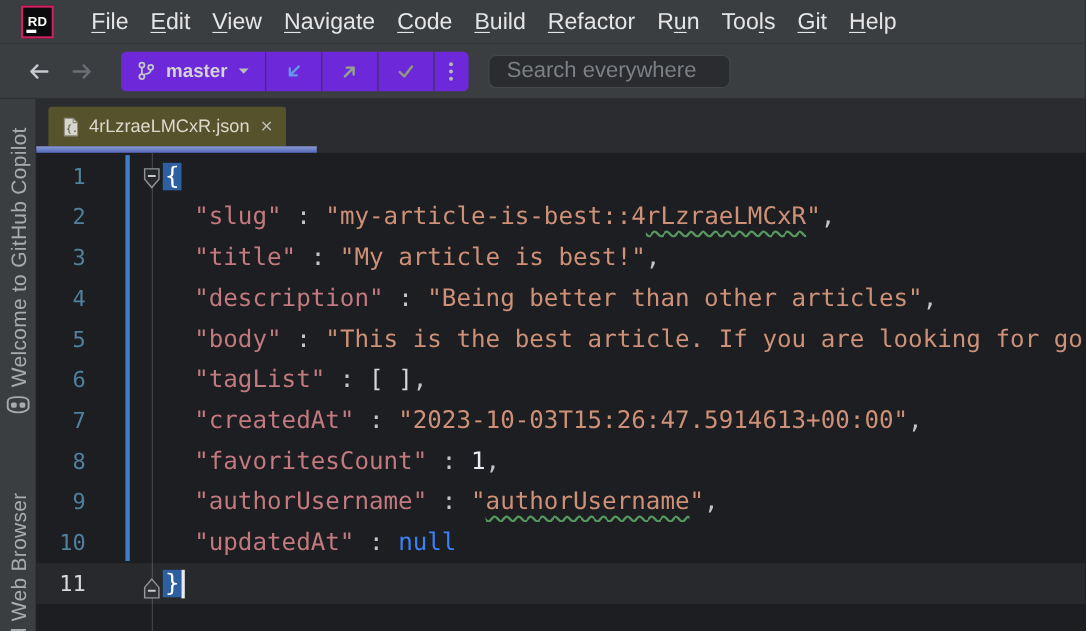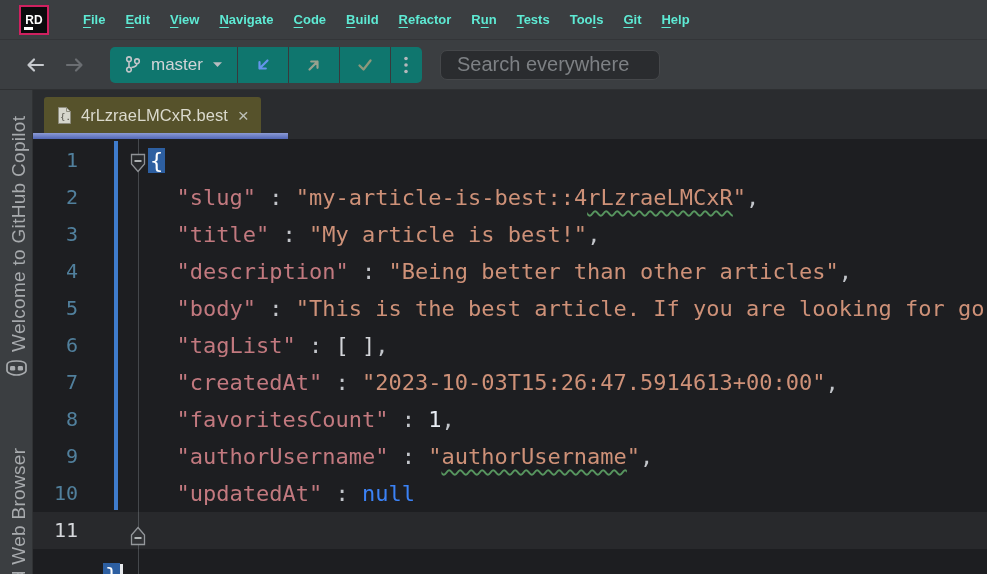--- a/index.html
+++ b/index.html
@@ -8,30 +8,30 @@
   #app { width:987px; height:574px; display:flex; flex-direction:column; overflow:hidden; }
 
   
   .titlebar { height:40px; background:#3b3e41; display:flex; align-items:center; flex:0 0 40px;
               border-bottom:1px solid #333538; }
   .logo { position:relative; width:30px; height:30px; margin-left:19px; background:#0b0b0d;
           border:2px solid #cf2160; display:flex; align-items:center; justify-content:center;
           color:#fff; font-weight:bold; font-size:12px; letter-spacing:0;text-align:right; }
   .logo::after { content:""; position:absolute; left:3px; bottom:3px; width:9px; height:3px; background:#fff; }
   .menubar { display:flex; margin-left:24px; }
-  .menu-item { padding:0 10px; font-size:13px; color:#5eead4; line-height:40px; cursor:default;font-weight:bold; }
+  .menu-item { padding:0 10px; font-size:21px; color:#e5e5e5; line-height:40px; cursor:default; }
   .menu-item u { text-decoration-thickness:1px; text-underline-offset:3px; }
 
   
   .toolbar { height:50px; background:#3b3e41; display:flex; align-items:center; flex:0 0 50px;
              border-bottom:1px solid #2e3032; }
   .nav-arrow { width:26px; height:26px; margin-left:14px; display:flex; align-items:center; justify-content:center; }
   .nav-arrow:first-child { margin-left:22px; }
-  .vcs-widget { display:flex; height:36px; margin-left:22px; background:#0f766e; border-radius:5px;
-                overflow:hidden; align-items:stretch; }
+  .vcs-widget { display:flex; height:36px; margin-left:22px; background:#6d28d9; border-radius:5px;
+                overflow:hidden; align-items:stretch;font-weight:bold; }
   .vcs-seg { display:flex; align-items:center; justify-content:center; border-left:1px solid #38393c; }
   .vcs-branch { border-left:none; padding:0 14px; gap:9px; display:flex; align-items:center; }
   .branch-label { font-size:17px; color:#d2d4d7; }
   .vcs-btn { width:51px; }
   .vcs-dots { width:32px; }
   .search-box { margin-left:18px; width:220px; height:30px; background:#2a2c2f; border:1px solid #45474a;
                 border-radius:7px; display:flex; align-items:center; padding:0 9px; gap:7px; }
   .search-box input { flex:1; background:transparent; border:none; outline:none; color:#c8cacd;
                       font-size:20px; font-family:"Liberation Sans",sans-serif; }
   .search-box input::placeholder { color:#7d8084; }
@@ -51,21 +51,21 @@
   .tab-label { font-size:16.5px; color:#dbdacd; }
   .tab-close { font-size:19px; color:#bcbfb6; line-height:1; margin-left:2px; cursor:default; }
   .tab-underline { position:absolute; left:0; bottom:0; width:255px; height:6px;
                    background:linear-gradient(#8c9bd6,#5166b5); }
 
   
   .editor { flex:1; position:relative; background:#1d1e21; overflow:hidden;
             font-family:"DejaVu Sans Mono", monospace; font-size:22px; line-height:37px; }
   .lines { position:relative; padding-top:3px; }
   .line { height:37px; display:flex; white-space:pre; position:relative; }
-  .line.current { background:rgba(255,255,255,0.05);flex-direction:column; }
+  .line.current { background:rgba(255,255,255,0.05); }
   .ln { width:45px; text-align:right; color:#51809d; font-size:20px; flex:0 0 45px; }
   .line.current .ln { color:#d6d8dc; }
   .code { padding-left:72px; }
   .tk-pun { color:#c2c5ca; }
   .tk-key { color:#c2797f; }
   .tk-str { color:#ce9178; }
   .tk-typo { text-decoration-line:underline; text-decoration-style:wavy; text-decoration-color:#57965f;
              text-decoration-thickness:1.5px; text-underline-offset:5px; }
   .tk-num { color:#e8edf4; }
   .tk-null { color:#3b82f6; }
@@ -88,21 +88,20 @@
     <div class="logo">RD</div>
     <div class="menubar">
         <span class="menu-item"><u>F</u>ile</span>
         <span class="menu-item"><u>E</u>dit</span>
         <span class="menu-item"><u>V</u>iew</span>
         <span class="menu-item"><u>N</u>avigate</span>
         <span class="menu-item"><u>C</u>ode</span>
         <span class="menu-item"><u>B</u>uild</span>
         <span class="menu-item"><u>R</u>efactor</span>
         <span class="menu-item">R<u>u</u>n</span>
-        <span class="menu-item"><u>T</u>ests</span>
         <span class="menu-item">Too<u>l</u>s</span>
         <span class="menu-item"><u>G</u>it</span>
         <span class="menu-item"><u>H</u>elp</span>
       </div>
   </div>
 
   <div class="toolbar">
     <div class="nav-arrow">
       <svg width="22" height="20" viewBox="0 0 22 20">
         <path d="M19 10 H5 M10 4.5 L4.5 10 L10 15.5" fill="none" stroke="#c6c9cd" stroke-width="2.2" stroke-linecap="round" stroke-linejoin="round"></path>
@@ -175,21 +174,21 @@
 
     <div class="content">
 
       <div class="tabbar">
         <div class="tab">
           <svg width="17" height="19" viewBox="0 0 17 19">
             <path d="M2.5 1.5 H10.5 L14.5 5.5 V17.5 H2.5 Z" fill="#d6d6cc" stroke="#8e8d7e" stroke-width="1"></path>
             <path d="M10.5 1.5 V5.5 H14.5" fill="none" stroke="#8e8d7e" stroke-width="1"></path>
             <text x="4" y="14" font-size="9" font-family="DejaVu Sans Mono, monospace" fill="#4b4a40">{..</text>
           </svg>
-          <span class="tab-label">4rLzraeLMCxR.best</span>
+          <span class="tab-label">4rLzraeLMCxR.json</span>
           <span class="tab-close">×</span>
         </div>
         <div class="tab-underline"></div>
       </div>
 
       <div class="editor">
         <div class="change-stripe"></div>
         <div class="fold-guide"></div>
         <div class="fold-icon fold-start">
           <svg width="18" height="21" viewBox="0 0 18 21">

